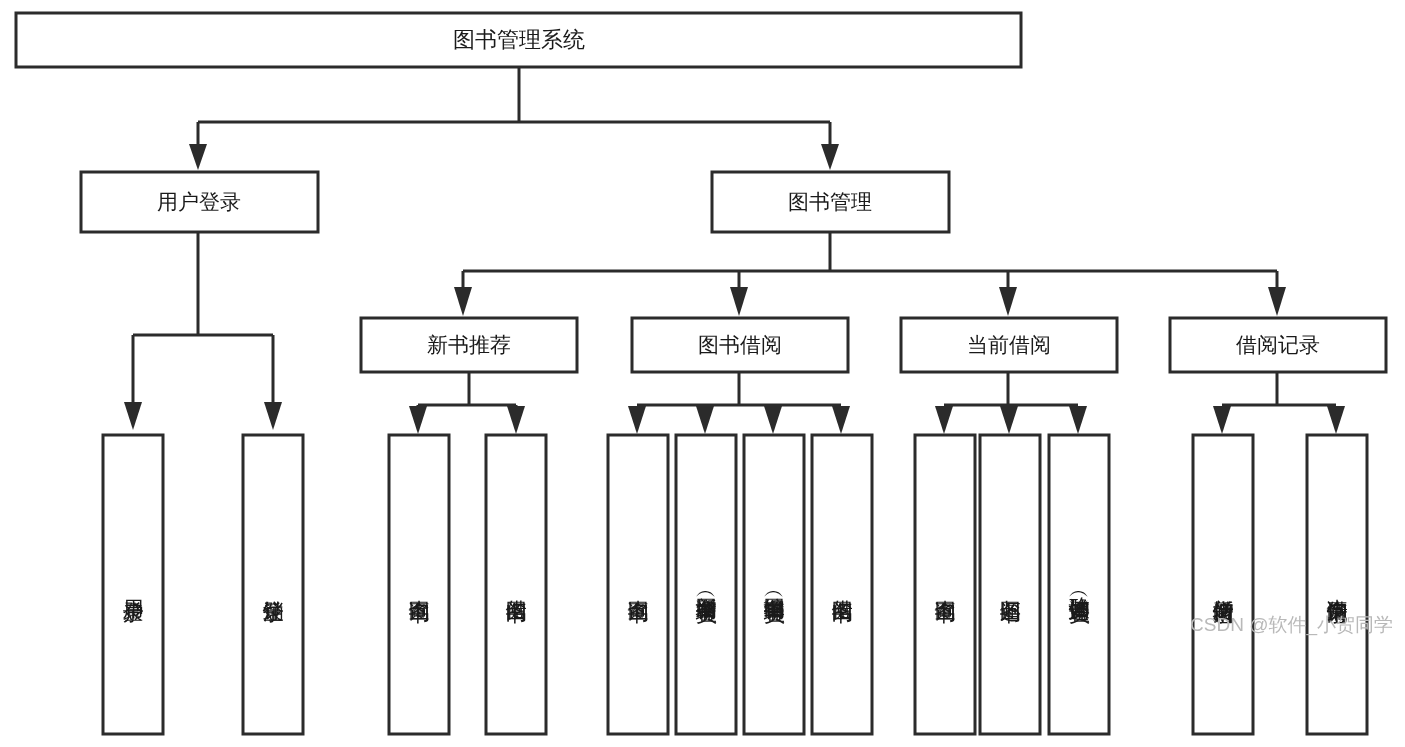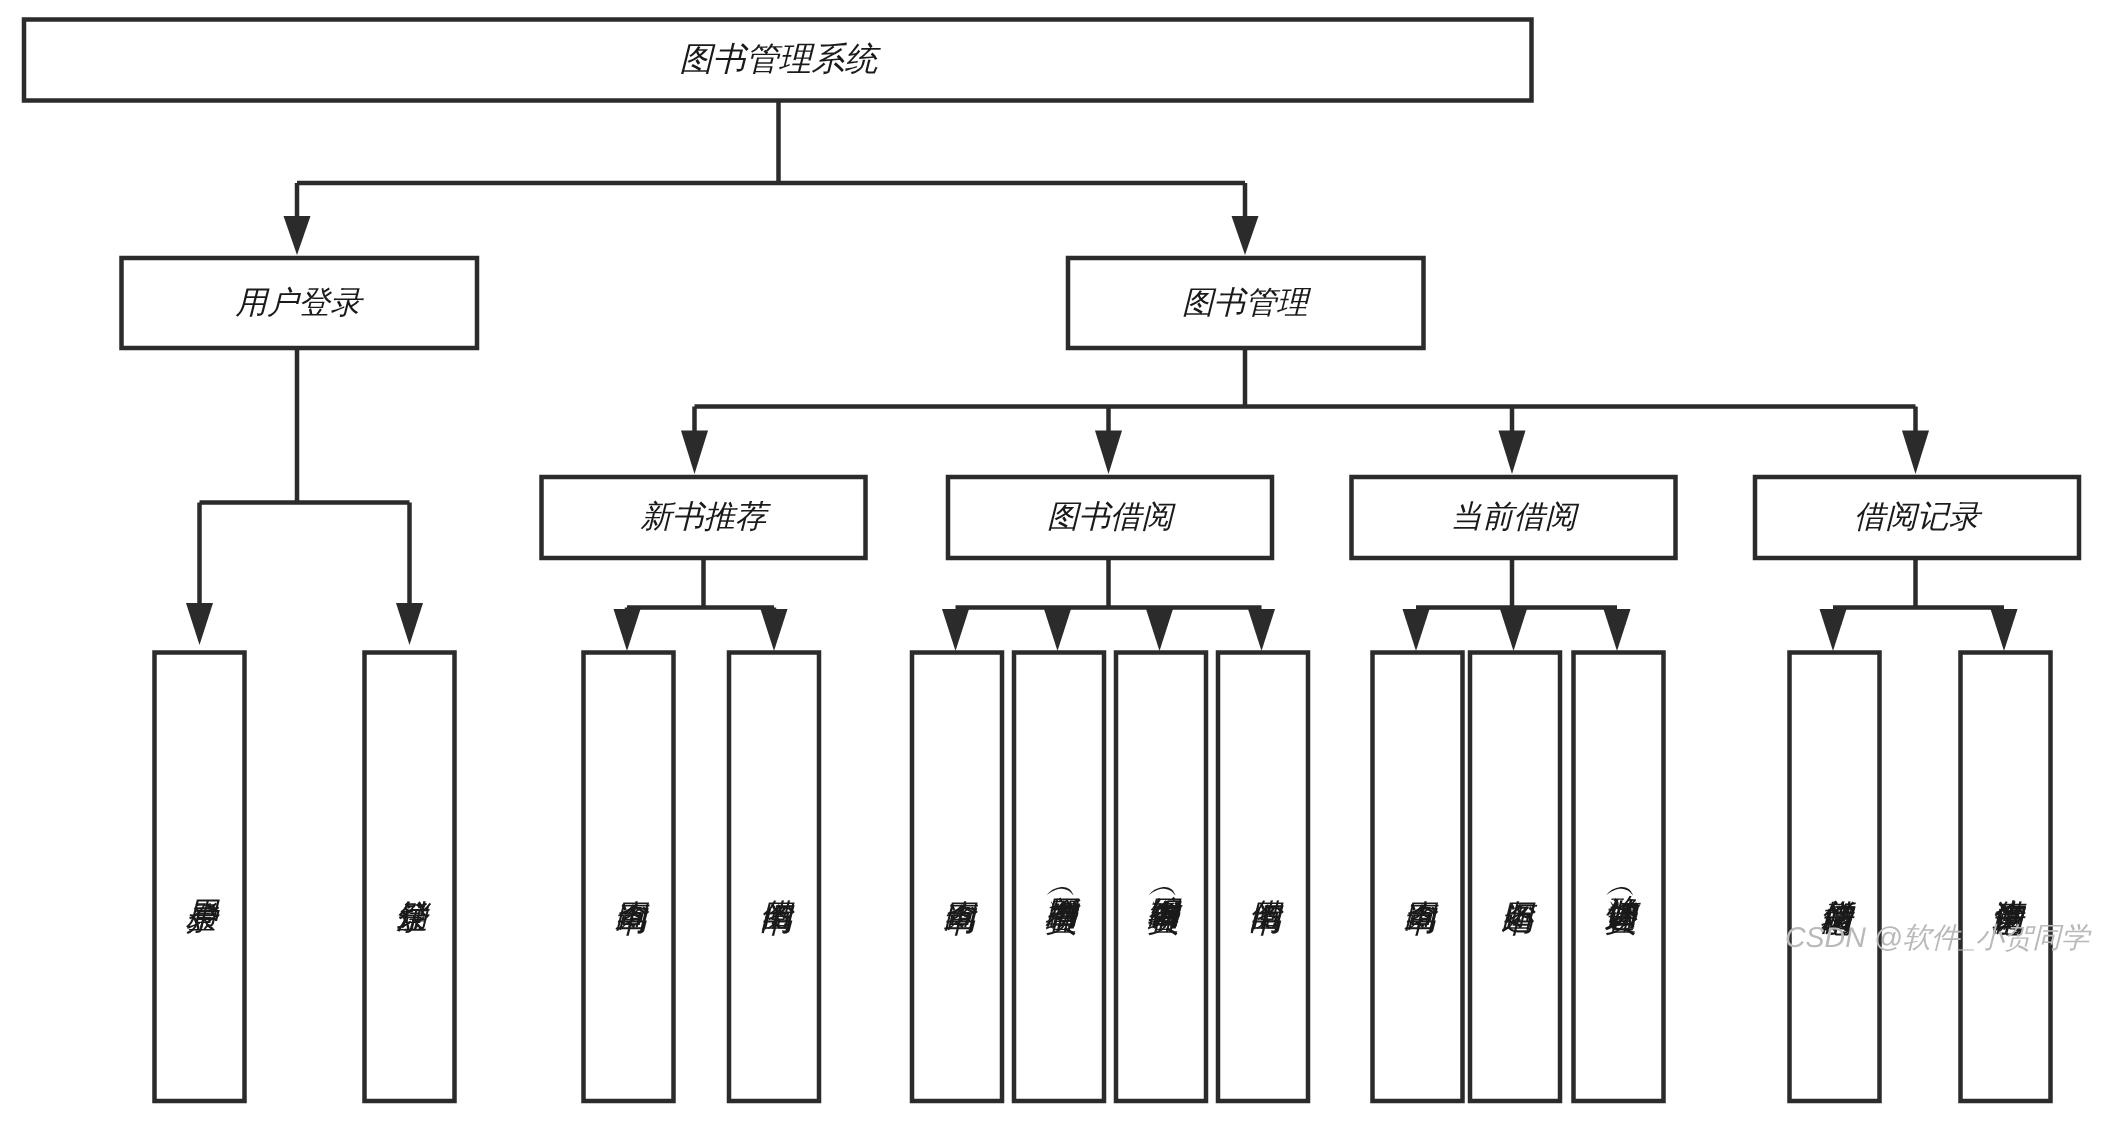--- a/index.html
+++ b/index.html
@@ -11,21 +11,20 @@
     width: 1405px;
     height: 747px;
     font-family: "Liberation Sans", "DejaVu Sans", sans-serif;
     overflow: hidden;
     position: relative;
   }
   #diagram-root {
     position: relative;
     width: 1405px;
     height: 646px;
-    font-style: italic;
   }
   svg.diagram-canvas {
     position: absolute;
     top: 0;
     left: 0;
     width: 1405px;
     height: 747px;
     display: block;
   }
   .node-box {

